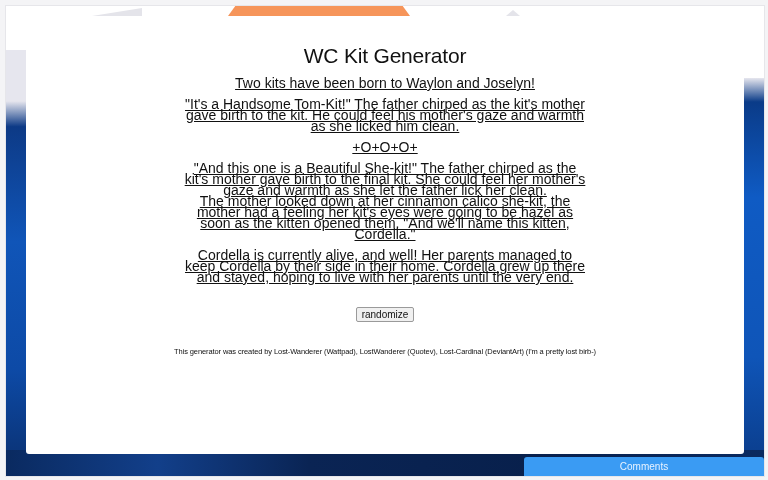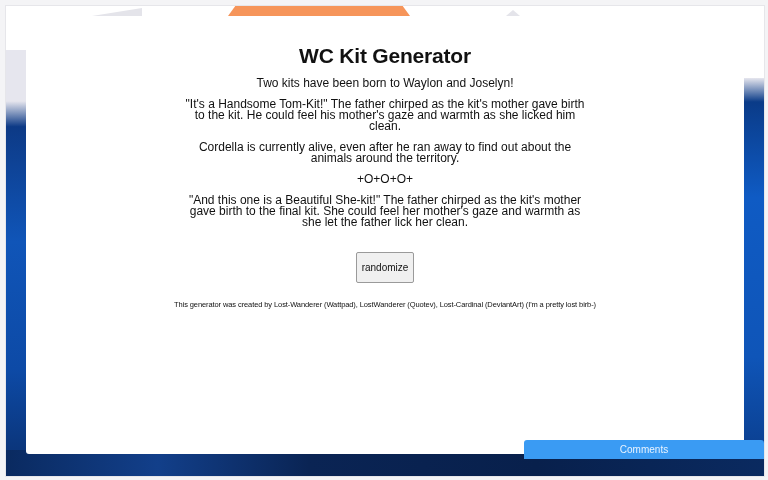--- a/index.html
+++ b/index.html
@@ -44,40 +44,40 @@
     background: #e4e4ea;
     clip-path: polygon(50% 0, 100% 100%, 0 100%);
   }
   .card {
     position: absolute; left: 20px; top: 14px; width: 718px; height: 434px;
     background: #ffffff; border-radius: 3px;
     text-align: center;
   }
   .title {
     margin: 0; padding-top: 24px;
-    font-size: 21px; font-weight: bold; color: #111;
+    font-size: 21px; font-weight: normal; color: #111;
     font-family: "Liberation Sans", sans-serif;
     letter-spacing: -0.2px;
   }
   .content {
     width: 402px; margin: 10px auto 0 auto;
-    font-size: 12px; line-height: 11px; color: #111;
+    font-size: 14px; line-height: 11px; color: #111; text-decoration: underline;
   }
   .content p { margin: 0 0 10px 0; }
   .btn {
     display: inline-block; margin-top: 14px;
     font-family: "Liberation Sans", sans-serif; font-size: 10px;
-    padding: 9px 5px; background: #f0f0f0; border: 1px solid #9a9a9a; border-radius: 2px;
+    padding: 1px 5px; background: #f0f0f0; border: 1px solid #9a9a9a; border-radius: 2px;
     color: #111; cursor: pointer;
   }
   .credit {
-    margin-top: 17px; font-size: 7.5px; color: #111; letter-spacing: -0.1px;
+    margin-top: 25px; font-size: 7.5px; color: #111; letter-spacing: -0.1px;
   }
   .comments-bar {
-    position: absolute; left: 518px; top: 434px; width: 240px; height: 19px;
+    position: absolute; left: 518px; top: 451px; width: 240px; height: 19px;
     background: #3a9bf3; border-radius: 3px 3px 0 0;
     color: #e8f3ff; font-size: 10px; line-height: 19px; text-align: center;
     cursor: pointer;
   }
 </style>
 </head>
 <body>
 
 <div class="frame">
   <div class="bg-art">
@@ -91,27 +91,28 @@
 
   <div class="card">
     <h1 class="title">WC Kit Generator</h1>
 
     <div class="content">
       <p>Two kits have been born to Waylon and Joselyn!</p>
 
       <p>
         <span>"It's a Handsome Tom-Kit!" The father chirped as the kit's mother gave birth to the kit. He could feel his mother's gaze and warmth as she licked him clean.</span><br>
       </p>
-      <p>Cordella is currently alive, even after he ran away to find out about the animals around the territory.</p>
 
       <p>+O+O+O+</p>
 
       <p>
         <span>"And this one is a Beautiful She-kit!" The father chirped as the kit's mother gave birth to the final kit. She could feel her mother's gaze and warmth as she let the father lick her clean.</span><br>
+        <span>The mother looked down at her cinnamon calico she-kit, the mother had a feeling her kit's eyes were going to be hazel as soon as the kitten opened them. "And we'll name this kitten, Cordella."</span>
       </p>
+      <p>Cordella is currently alive, and well! Her parents managed to keep Cordella by their side in their home. Cordella grew up there and stayed, hoping to live with her parents until the very end.</p>
     </div>
 
     <button class="btn">randomize</button>
 
     <div class="credit">This generator was created by Lost-Wanderer (Wattpad), LostWanderer (Quotev), Lost-Cardinal (DeviantArt) (I'm a pretty lost birb-)</div>
   </div>
 
   <div class="comments-bar">Comments</div>
 </div>
 

